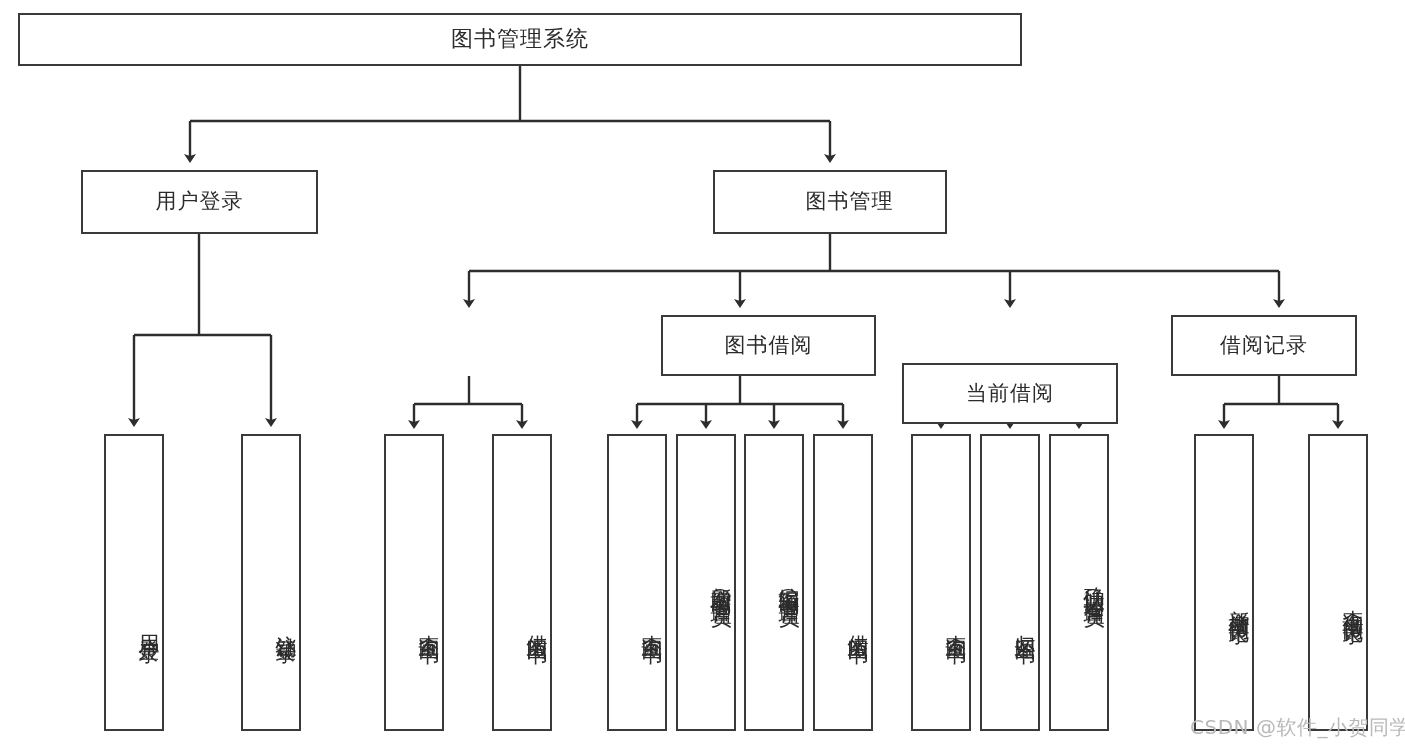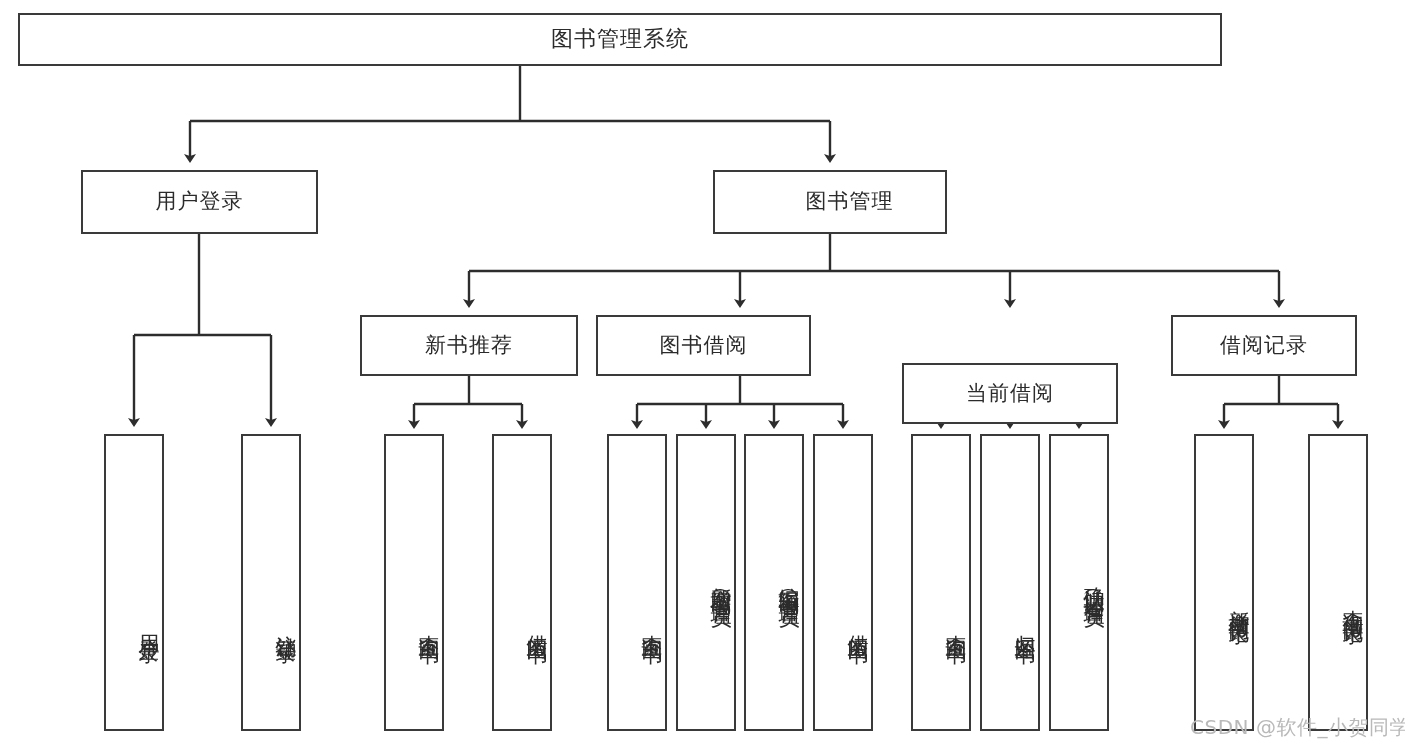--- a/index.html
+++ b/index.html
@@ -116,35 +116,32 @@
       <path d="M 1010 404 L 1010 422" marker-end="url(#arrow)"></path>
       <path d="M 1079 404 L 1079 422" marker-end="url(#arrow)"></path>
 
       <path d="M 1279 376 L 1279 404"></path>
       <path d="M 1224 404 L 1338 404"></path>
       <path d="M 1224 404 L 1224 422" marker-end="url(#arrow)"></path>
       <path d="M 1338 404 L 1338 422" marker-end="url(#arrow)"></path>
     </g>
   </svg>
 
-  <div class="node horizontal root" style="left:18px; top:13px; width:1204px; height:53px;">
+  <div class="node horizontal root" style="left:18px; top:13px; width:1004px; height:53px;">
     <span class="node-label">图书管理系统</span>
   </div>
 
   <div class="node horizontal" style="left:81px; top:170px; width:237px; height:64px;">
     <span class="node-label">用户登录</span>
   </div>
   <div class="node horizontal" style="left:713px; top:170px; width:234px; height:64px;padding-left:39px;">
     <span class="node-label">图书管理</span>
   </div>
 
-  <div class="node horizontal" style="left:360px; top:315px; width:218px; height:61px;">
-    <span class="node-label">新书推荐</span>
-  </div>
-  <div class="node horizontal" style="left:596px; top:315px; width:215px; height:61px;">
+  <div class="node horizontal" style="left:661px; top:315px; width:215px; height:61px;">
     <span class="node-label">图书借阅</span>
   </div>
   <div class="node horizontal" style="left:902px; top:315px; width:216px; height:61px;margin-top:48px;">
     <span class="node-label">当前借阅</span>
   </div>
   <div class="node horizontal" style="left:1171px; top:315px; width:186px; height:61px;">
     <span class="node-label">借阅记录</span>
   </div>
 
   <div class="node vertical" style="left:104px; top:434px; width:60px; height:297px; padding-top:88px;">

